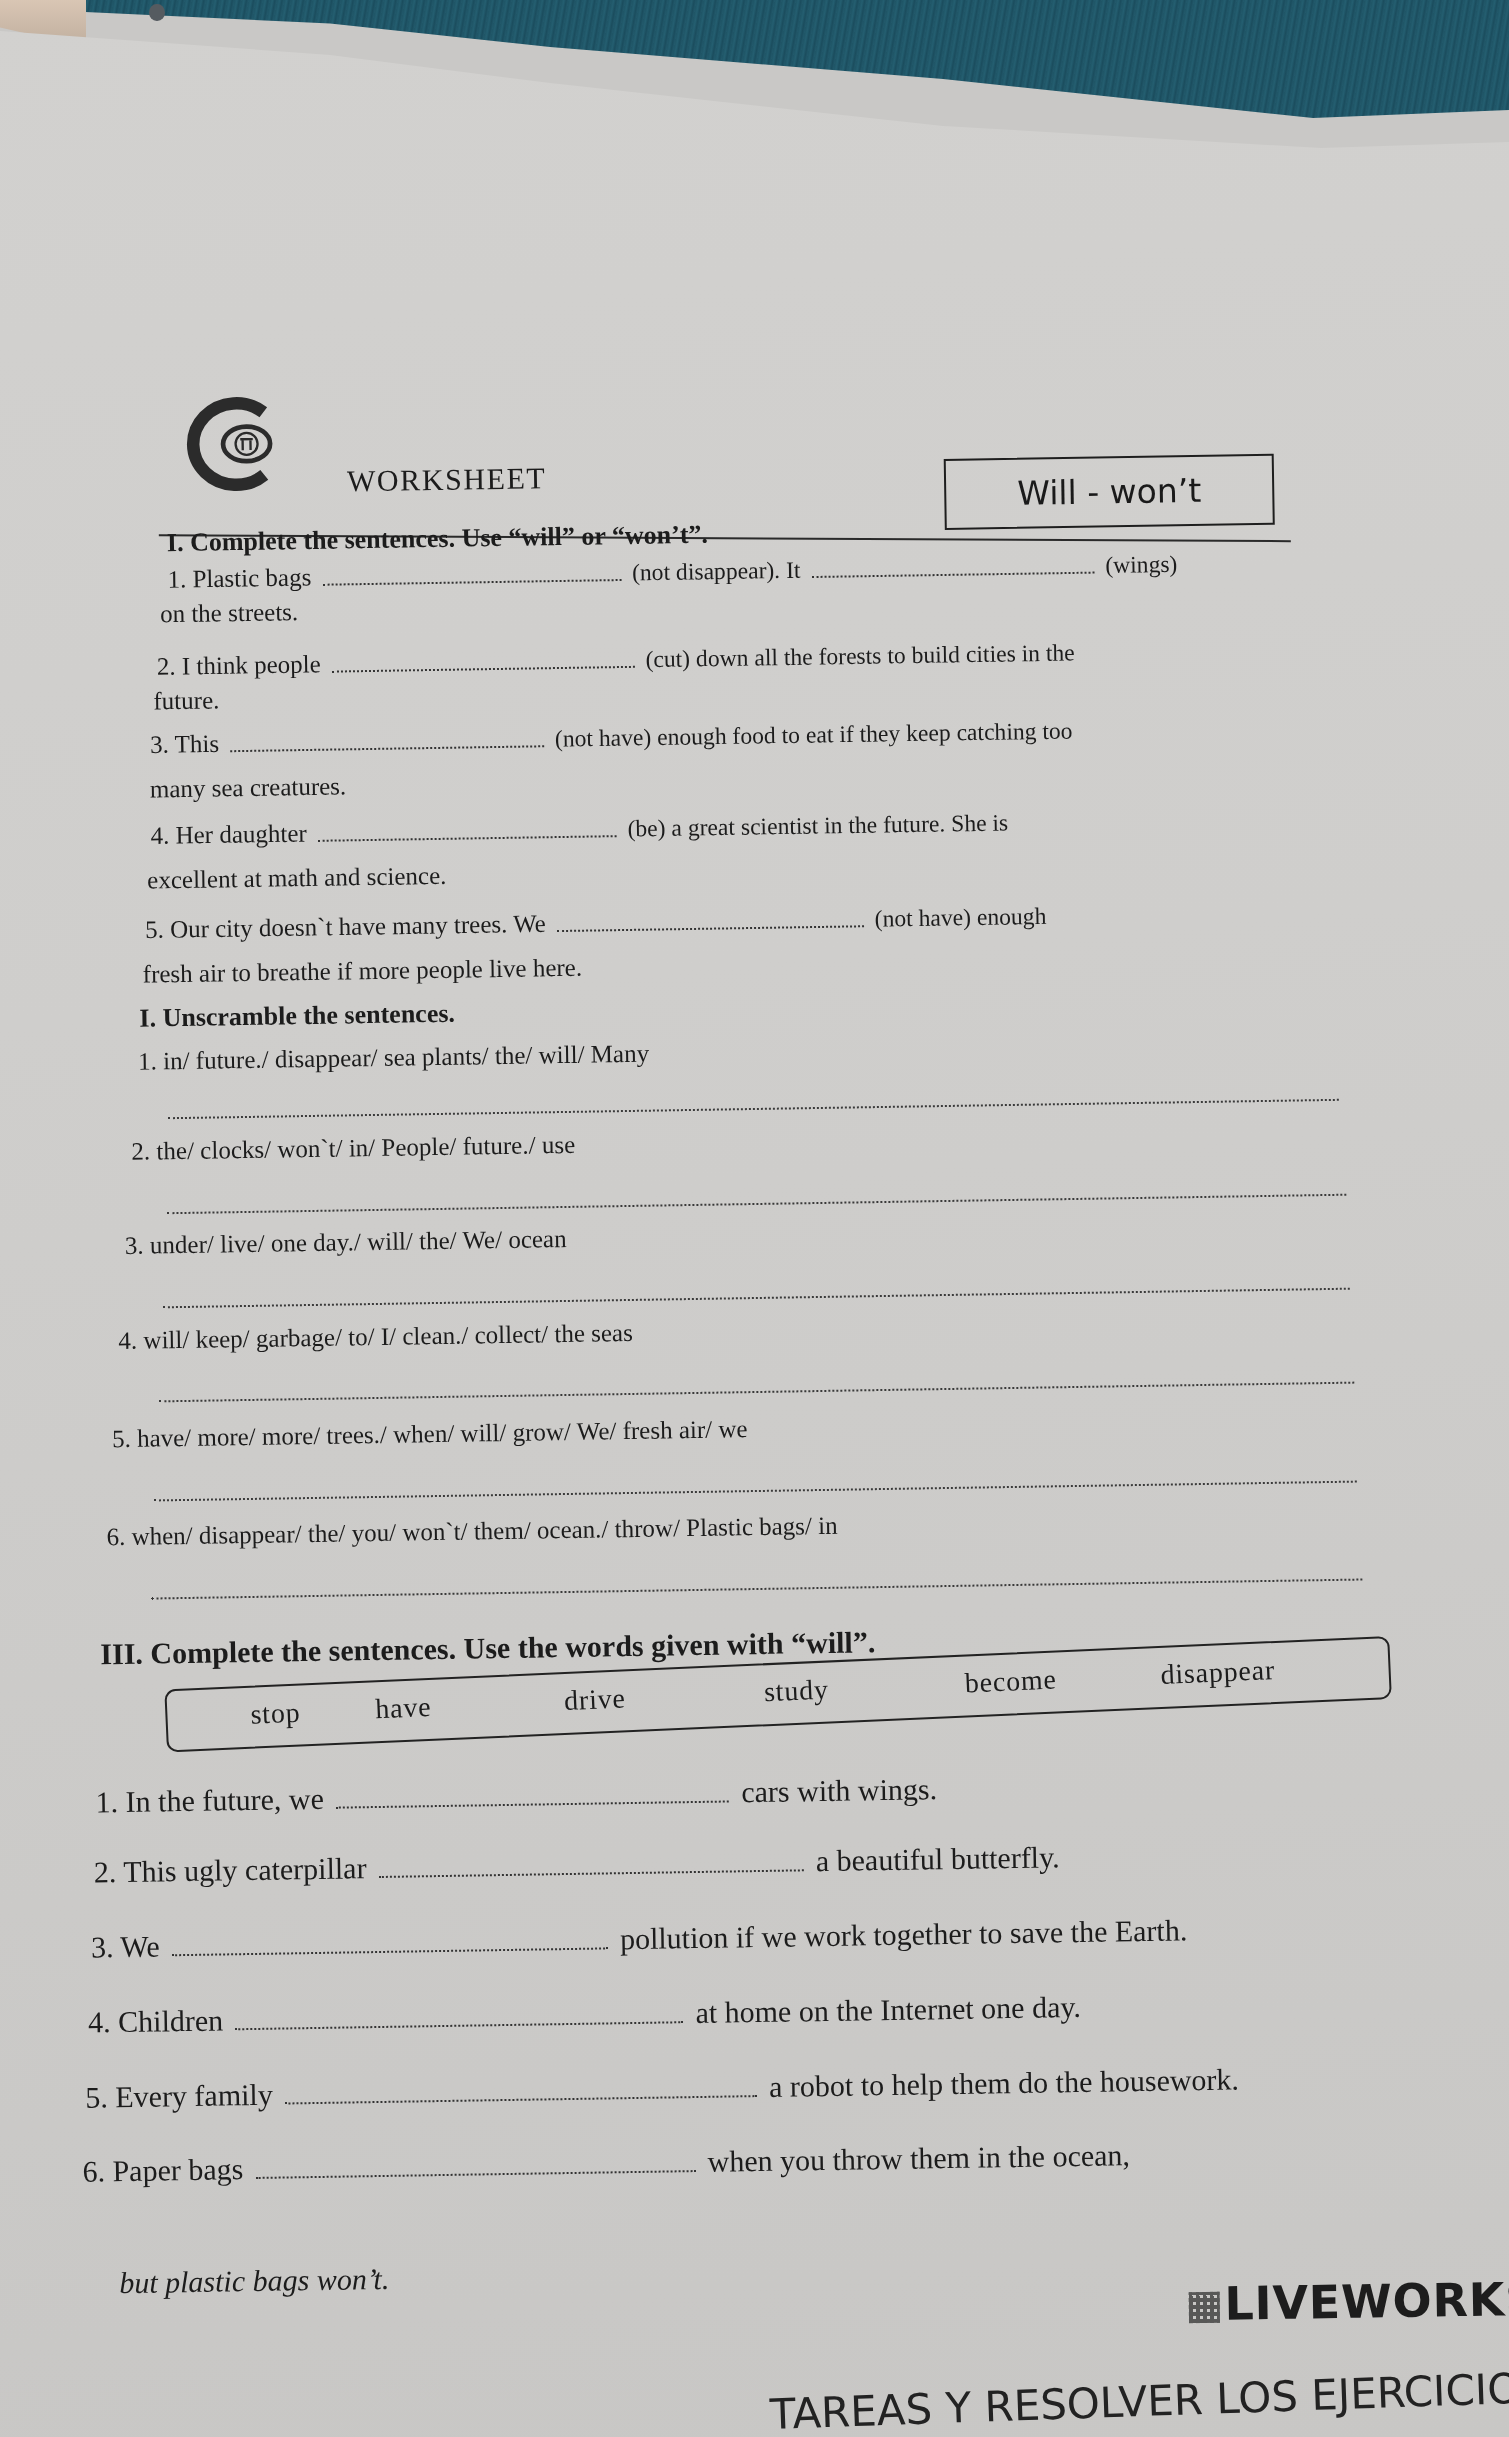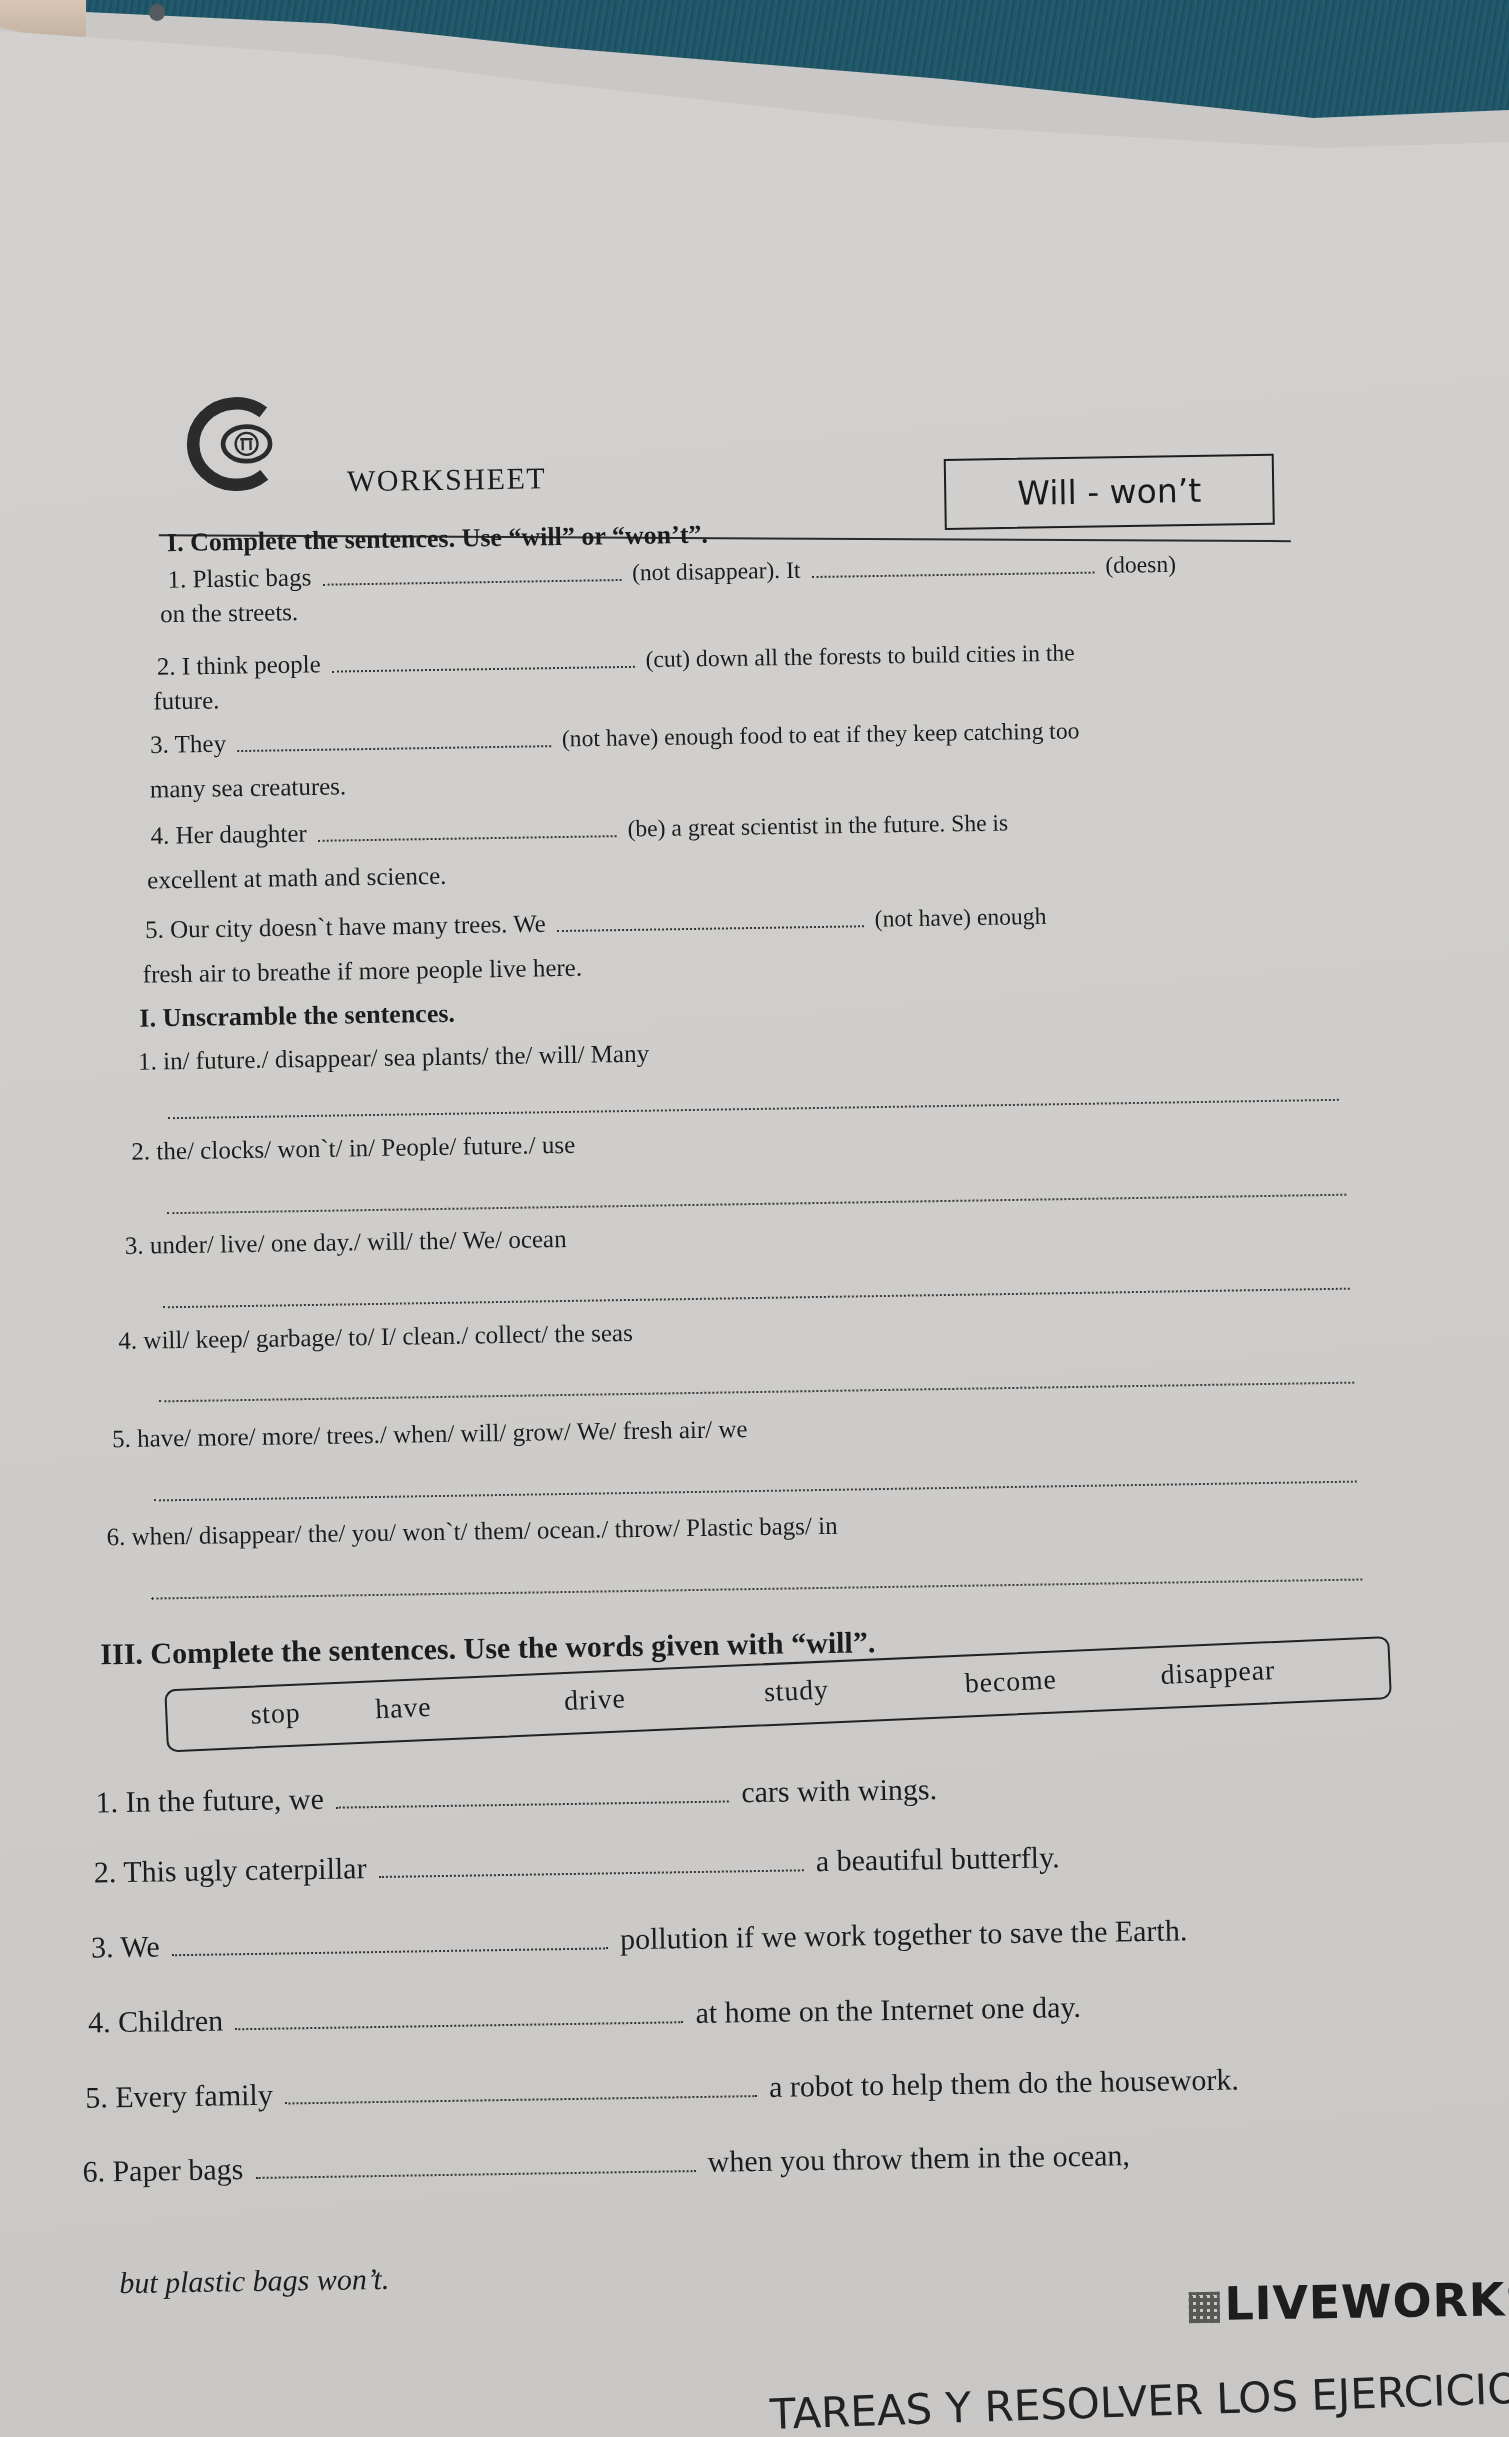--- a/index.html
+++ b/index.html
@@ -82,35 +82,35 @@
   <div class="header-rule"></div>
 
   <div class="sec-title" style="left:177px; top:519px;">I. Complete the sentences. Use “will” or “won’t”.</div>
 
   <div class="line" style="left:177px; top:554px;">
     <span>1.</span>
     <span>Plastic bags</span>
     <span class="dots" style="width:299px;"></span>
     <span class="hint">(not disappear). It</span>
     <span class="dots" style="width:283px;"></span>
-    <span class="hint">(doesn)</span>
+    <span class="hint">(wings)</span>
   </div>
   <div class="line" style="left:169px; top:591px;">on the streets.</div>
 
   <div class="line" style="left:165px; top:641px;">
     <span>2.</span>
     <span>I think people</span>
     <span class="dots" style="width:303px;"></span>
     <span class="hint">(cut) down all the forests to build cities in the</span>
   </div>
   <div class="line" style="left:161px; top:678px;">future.</div>
 
   <div class="line" style="left:157px; top:719px;">
     <span>3.</span>
-    <span>They</span>
+    <span>This</span>
     <span class="dots" style="width:314px;"></span>
     <span class="hint">(not have) enough food to eat if they keep catching too</span>
   </div>
   <div class="line" style="left:156px; top:766px;">many sea creatures.</div>
 
   <div class="line" style="left:156px; top:810px;">
     <span>4.</span>
     <span>Her daughter</span>
     <span class="dots" style="width:299px;"></span>
     <span class="hint">(be) a great scientist in the future. She is</span>

